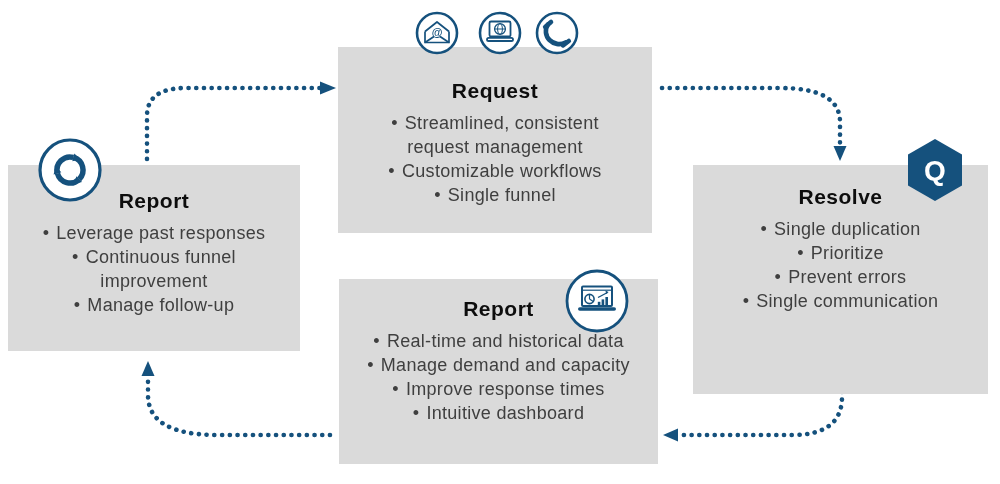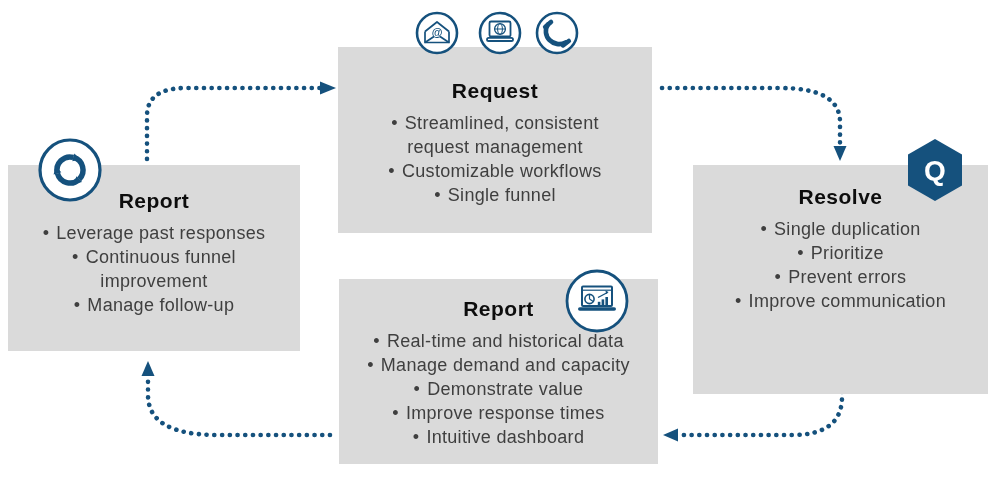--- a/index.html
+++ b/index.html
@@ -65,30 +65,29 @@
       <li><span class="bm">•</span><span>Single funnel</span></li>
     </ul>
   </section>
 
   <section class="node" style="left:693px;top:165px;width:295px;height:229px;padding:12px 12px 17px;">
     <h3 class="node-title">Resolve</h3>
     <ul class="bullets">
       <li><span class="bm">•</span><span>Single duplication</span></li>
       <li><span class="bm">•</span><span>Prioritize</span></li>
       <li><span class="bm">•</span><span>Prevent errors</span></li>
-      <li><span class="bm">•</span><span>Improve communication</span></li>
+      <li><span class="bm">•</span><span>Single communication</span></li>
     </ul>
   </section>
 
   <section class="node" style="left:339px;top:279px;width:319px;height:185px;padding:10px 12px 0;">
     <h3 class="node-title">Report</h3>
     <ul class="bullets">
       <li><span class="bm">•</span><span>Real-time and historical data</span></li>
       <li><span class="bm">•</span><span>Manage demand and capacity</span></li>
-      <li><span class="bm">•</span><span>Demonstrate value</span></li>
       <li><span class="bm">•</span><span>Improve response times</span></li>
       <li><span class="bm">•</span><span>Intuitive dashboard</span></li>
     </ul>
   </section>
 
   <section class="node" style="left:8px;top:165px;width:292px;height:186px;padding:16px 26px 0;">
     <h3 class="node-title">Report</h3>
     <ul class="bullets">
       <li><span class="bm">•</span><span>Leverage past responses</span></li>
       <li><span class="bm">•</span><span>Continuous funnel improvement</span></li>

